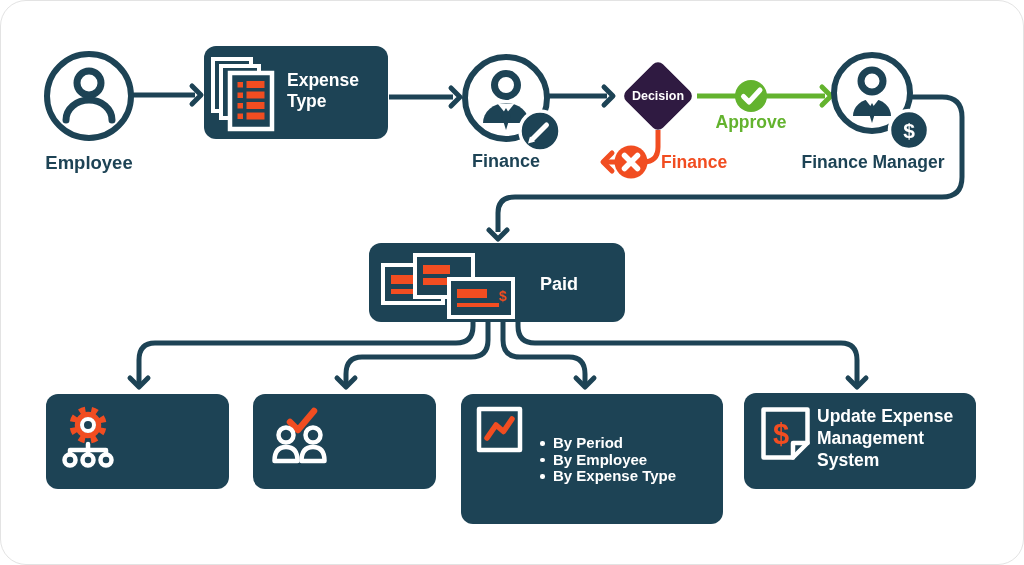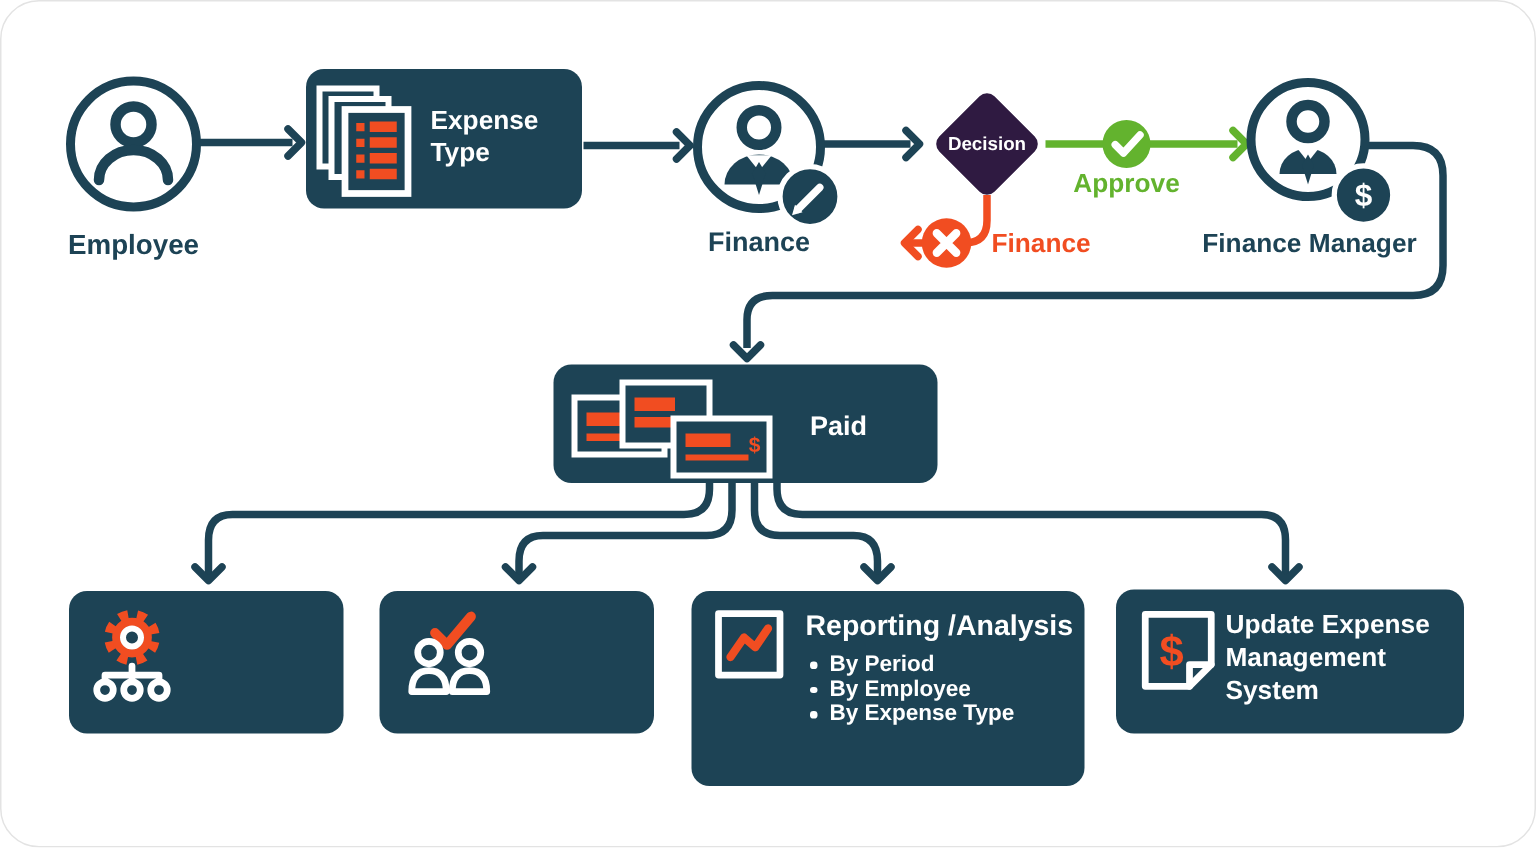--- a/index.html
+++ b/index.html
@@ -217,20 +217,19 @@
   </svg>
 
   <div class="lbl center" id="employee-label">Employee</div>
   <div class="lbl white" id="expense-label">Expense Type</div>
   <div class="lbl center" id="manager-label">Finance</div>
   <div class="lbl white center" id="decision-label">Decision</div>
   <div class="lbl center" id="approve-label">Approve</div>
   <div class="lbl" id="reject-label">Finance</div>
   <div class="lbl center" id="finance-label">Finance Manager</div>
   <div class="lbl white" id="paid-label">Paid</div>
-  <div class="lbl white" id="rep-title">Reporting /Analysis</div>
   <div class="lbl white" id="ems-label">Update Expense Management System</div>
   <div class="lbl" id="rep-bullets">
     <div class="rep-bullet">By Period</div>
     <div class="rep-bullet">By Employee</div>
     <div class="rep-bullet">By Expense Type</div>
   </div>
 </div>
 
 </body></html>

